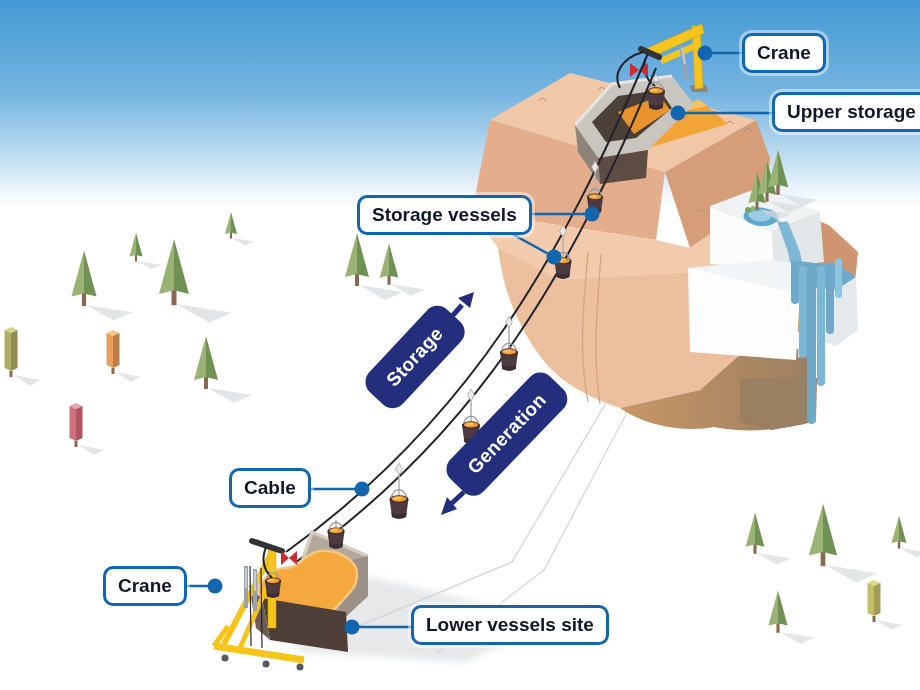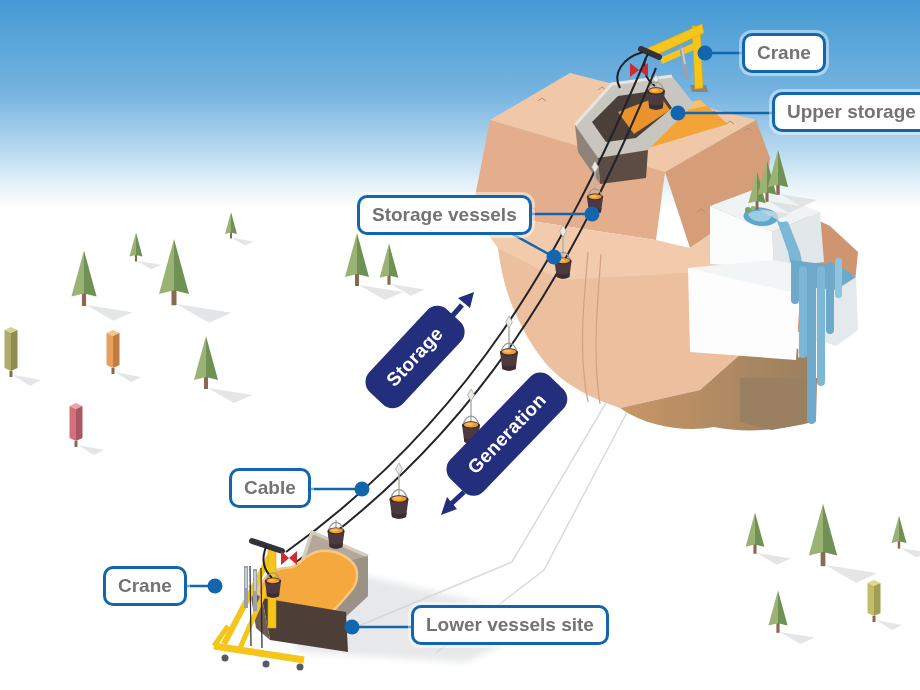--- a/index.html
+++ b/index.html
@@ -1,21 +1,21 @@
 <!DOCTYPE html>
 <html><head>
 <meta charset="utf-8">
 <style>
   html,body{margin:0;padding:0;background:#fff;}
   .scene{position:relative;width:920px;height:690px;overflow:hidden;background:#ffffff;
          font-family:"Liberation Sans",sans-serif;}
   .scene svg.art{position:absolute;left:0;top:0;}
   .callout{position:absolute;box-sizing:border-box;background:#ffffff;border:3px solid #1166ad;
            border-radius:10px;padding:6px 12px;font-weight:bold;font-size:19px;line-height:1.15;
-           color:#737373;white-space:nowrap;box-shadow:0 0 0 3px rgba(255,255,255,.45);}
+           color:#0f172a;white-space:nowrap;box-shadow:0 0 0 3px rgba(255,255,255,.45);}
   .badge{position:absolute;background:#232e7d;color:#ffffff;border-radius:14px;height:46px;
          display:flex;align-items:center;justify-content:center;padding:0 20px;font-weight:bold;
          font-size:19px;letter-spacing:.3px;white-space:nowrap;}
   .badge.storage{left:415px;top:357px;transform:translate(-50%,-50%) rotate(-47deg);}
   .badge.generation{left:507px;top:434px;transform:translate(-50%,-50%) rotate(-46deg);}
 </style>
 </head>
 <body>
 
 <div class="scene">

